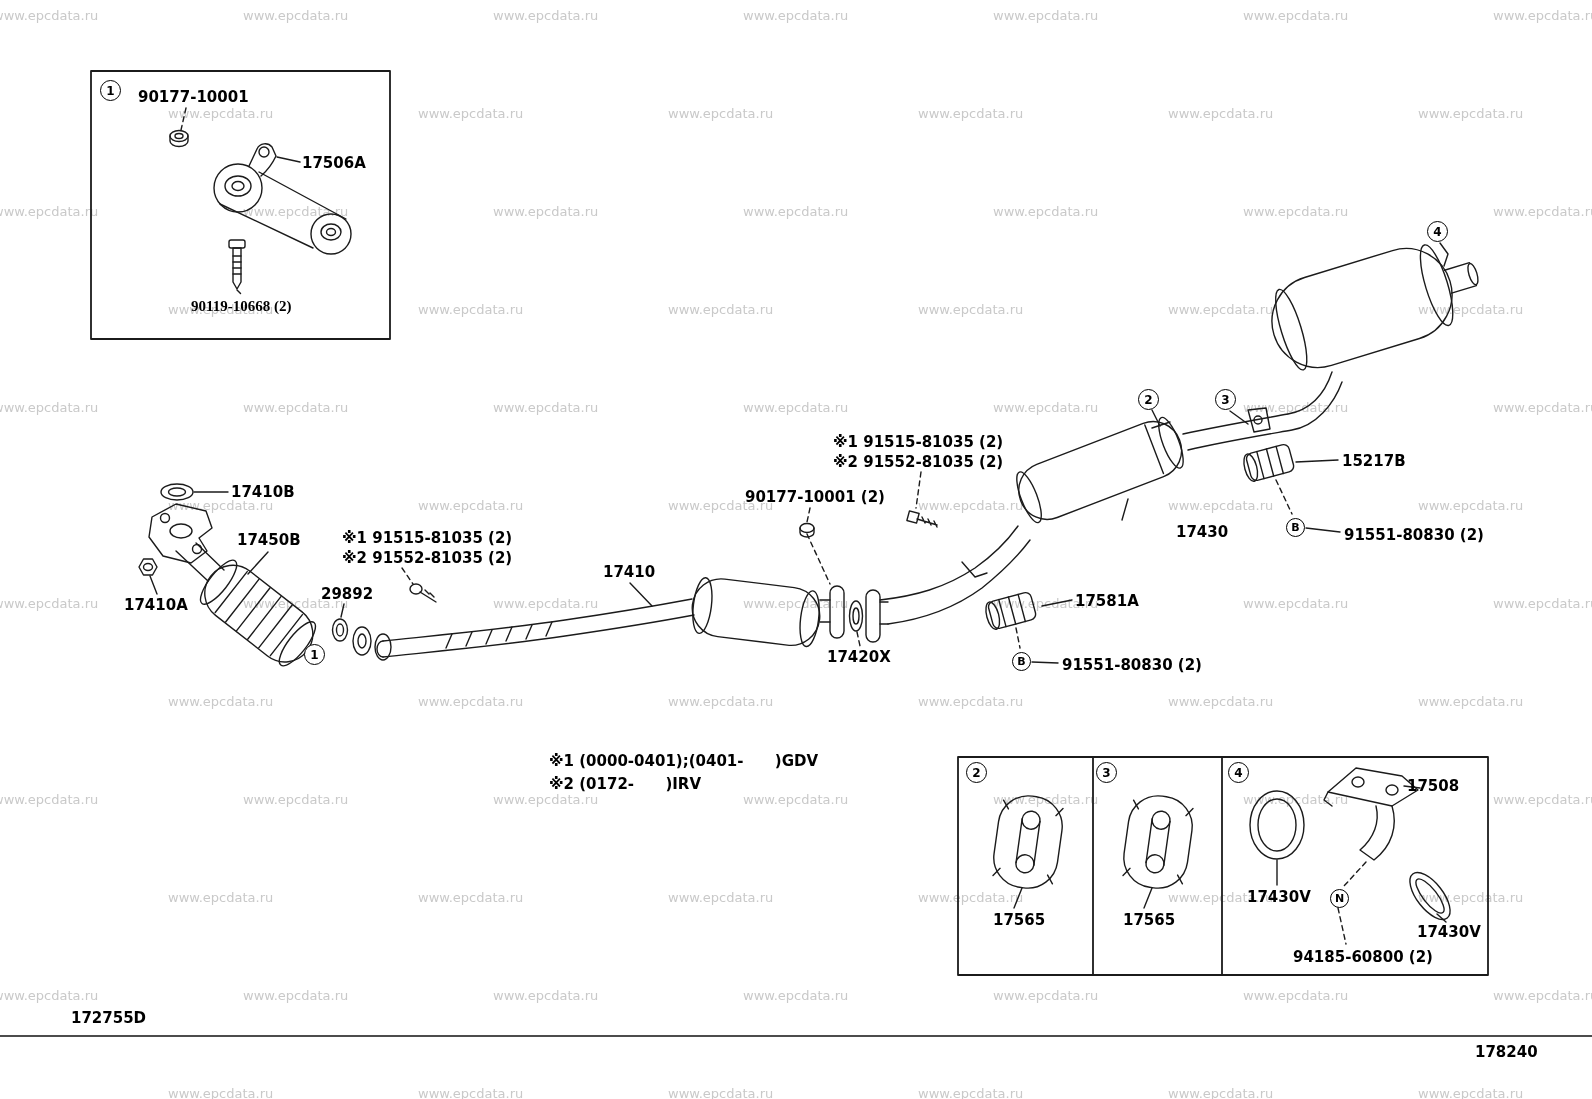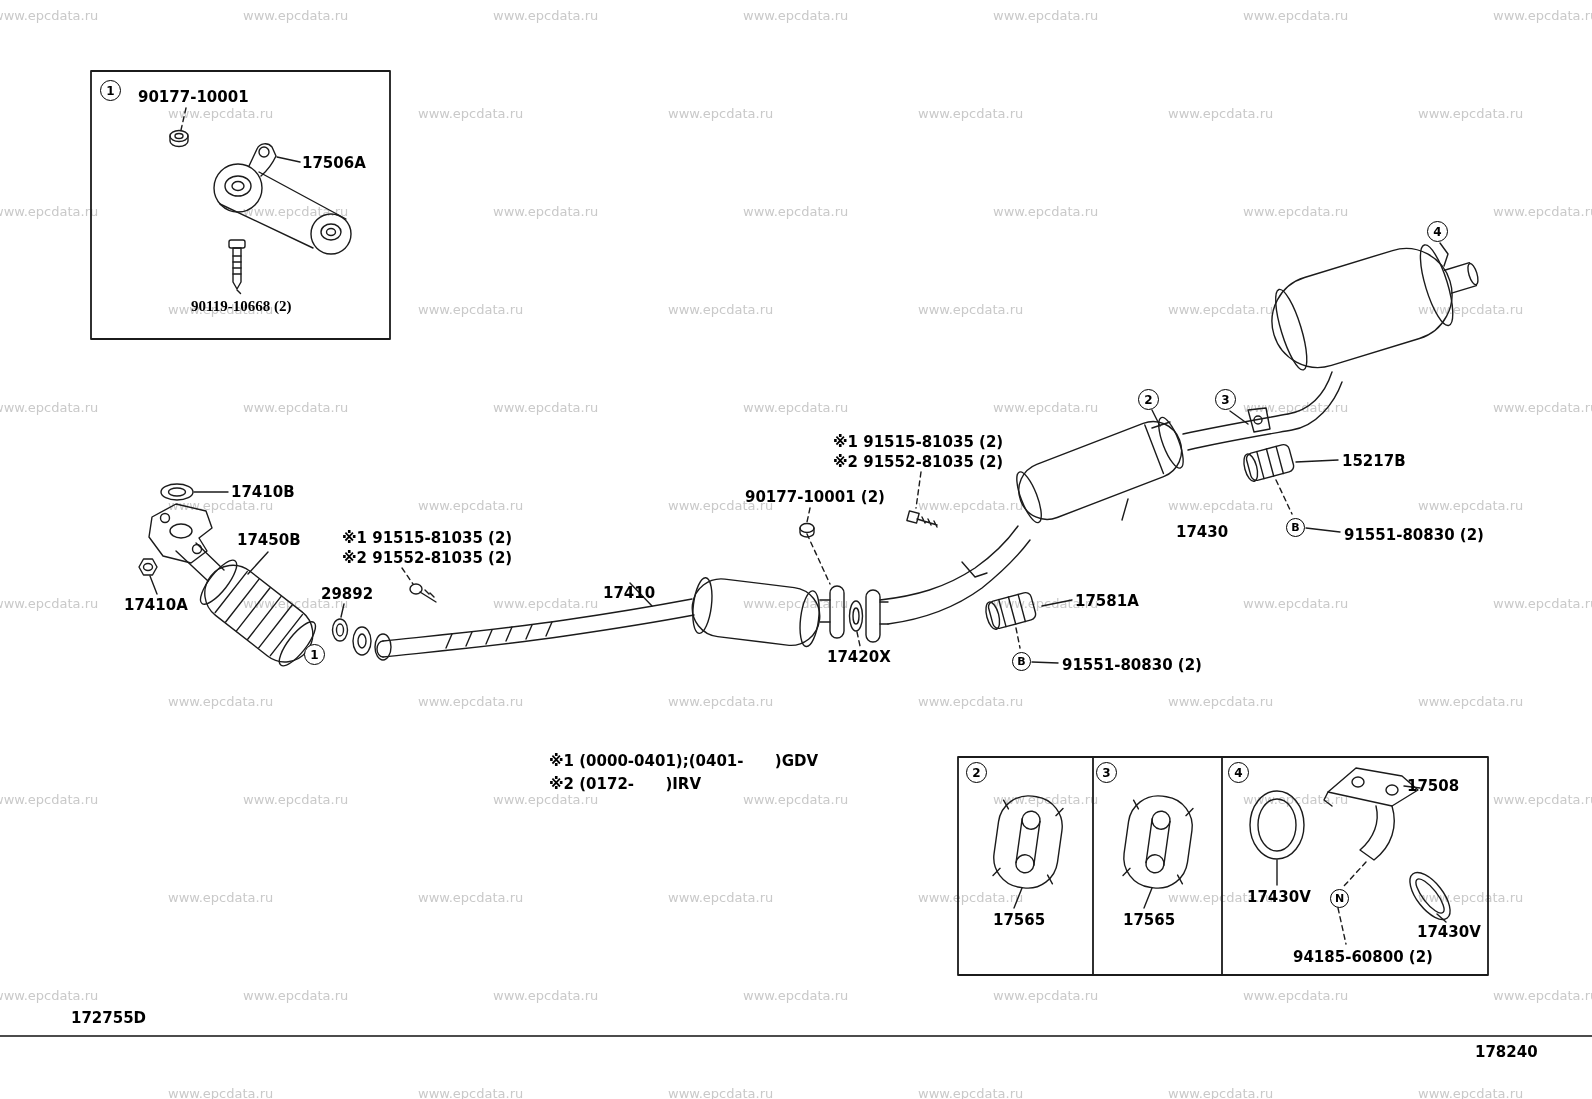--- a/index.html
+++ b/index.html
@@ -352,21 +352,21 @@
   <div class="plabel" style="left:138px; top:88px;">90177-10001</div>
   <div class="plabel" style="left:302px; top:154px;">17506A</div>
   <div class="plabel" style="left:191px; top:298px;font-family:Liberation Serif, serif;">90119-10668 (2)</div>
 
   <div class="plabel" style="left:231px; top:483px;">17410B</div>
   <div class="plabel" style="left:237px; top:531px;">17450B</div>
   <div class="plabel" style="left:124px; top:596px;">17410A</div>
   <div class="plabel" style="left:321px; top:585px;">29892</div>
   <div class="plabel" style="left:342px; top:529px;">※1 91515-81035 (2)</div>
   <div class="plabel" style="left:342px; top:549px;">※2 91552-81035 (2)</div>
-  <div class="plabel" style="left:603px; top:584px;">17410</div>
+  <div class="plabel" style="left:603px; top:563px;">17410</div>
   <div class="plabel" style="left:745px; top:488px;">90177-10001 (2)</div>
   <div class="plabel" style="left:833px; top:433px;">※1 91515-81035 (2)</div>
   <div class="plabel" style="left:833px; top:453px;">※2 91552-81035 (2)</div>
   <div class="plabel" style="left:827px; top:648px;">17420X</div>
   <div class="plabel" style="left:1075px; top:592px;">17581A</div>
   <div class="plabel" style="left:1062px; top:656px;">91551-80830 (2)</div>
   <div class="plabel" style="left:1150px; top:523px;margin-left:26px;">17430</div>
   <div class="plabel" style="left:1342px; top:452px;">15217B</div>
   <div class="plabel" style="left:1344px; top:526px;">91551-80830 (2)</div>
 

